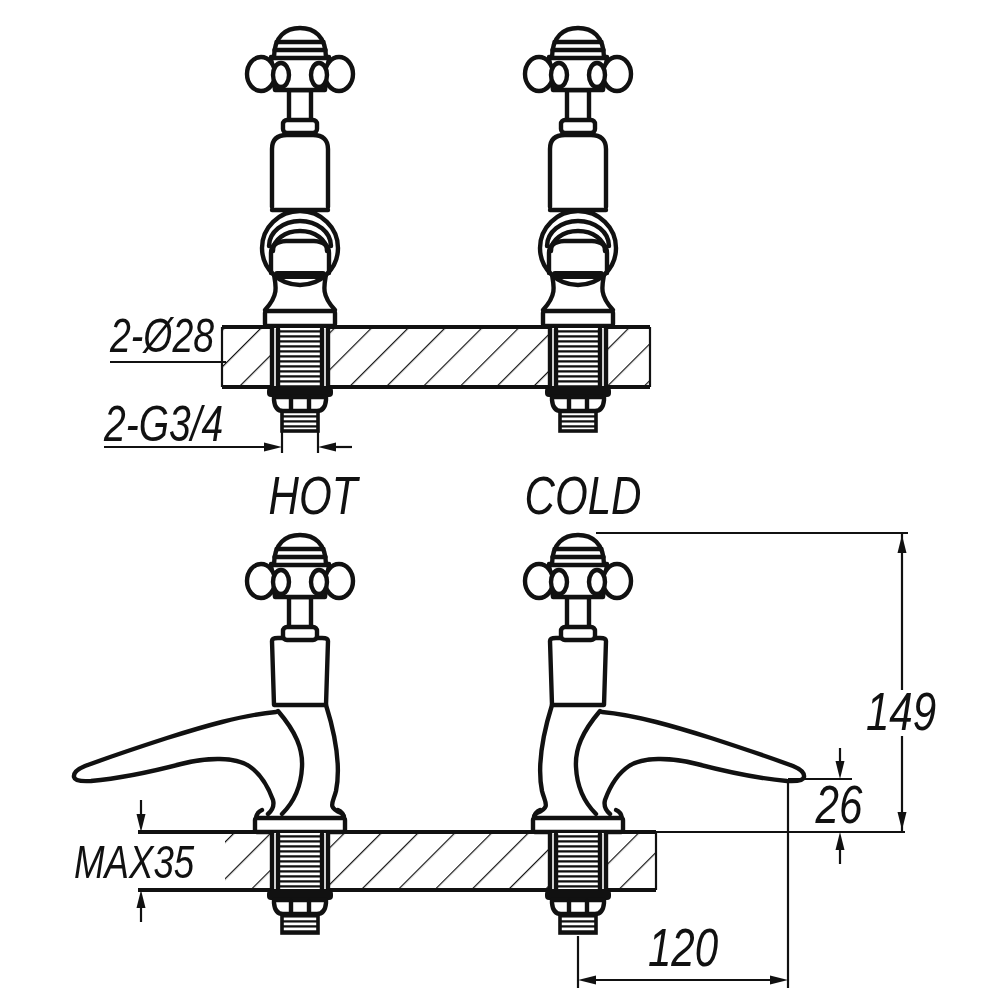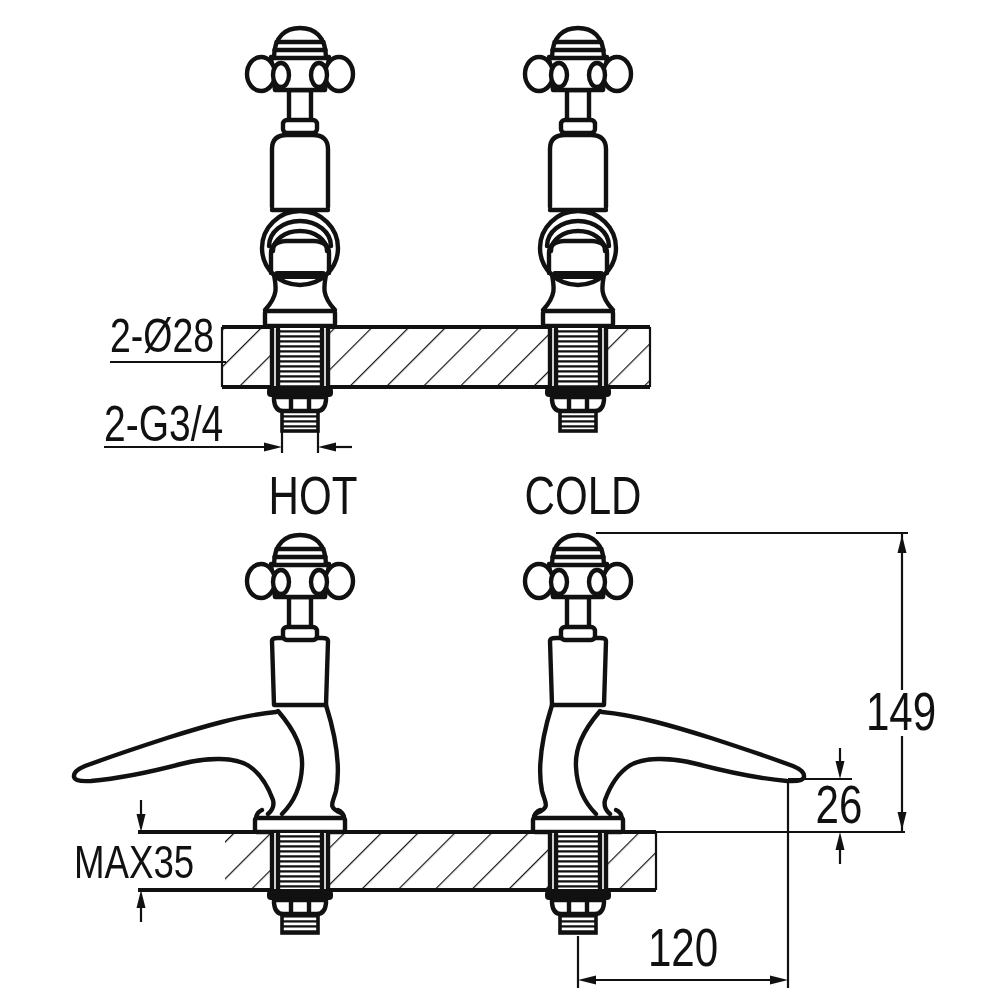--- a/index.html
+++ b/index.html
@@ -1,16 +1,16 @@
 <!DOCTYPE html>
 <html><head>
 <meta charset="utf-8">
 <style>
   html,body{margin:0;padding:0;background:#ffffff;}
-  .stage{position:relative;width:1000px;height:1000px;background:#ffffff;overflow:hidden;}
+  .stage{position:relative;width:1000px;height:1000px;background:#ffffff;overflow:hidden;font-style:italic;}
   svg{display:block;}
   .ln   {stroke:#111;stroke-width:4.4;fill:none;stroke-linecap:round;stroke-linejoin:round;}
   .lnf  {stroke:#111;stroke-width:4.4;fill:#fff;stroke-linecap:round;stroke-linejoin:round;}
   .deckln{stroke:#111;stroke-width:4;fill:none;stroke-linecap:butt;}
   .thin {stroke:#111;stroke-width:2.2;fill:none;stroke-linecap:butt;}
   .arrow{fill:#111;stroke:none;}
   .dark {fill:#111;stroke:none;}
   .txt  {fill:#111;font-family:"Liberation Sans","DejaVu Sans",sans-serif;font-weight:400;}
 </style>
 </head>

